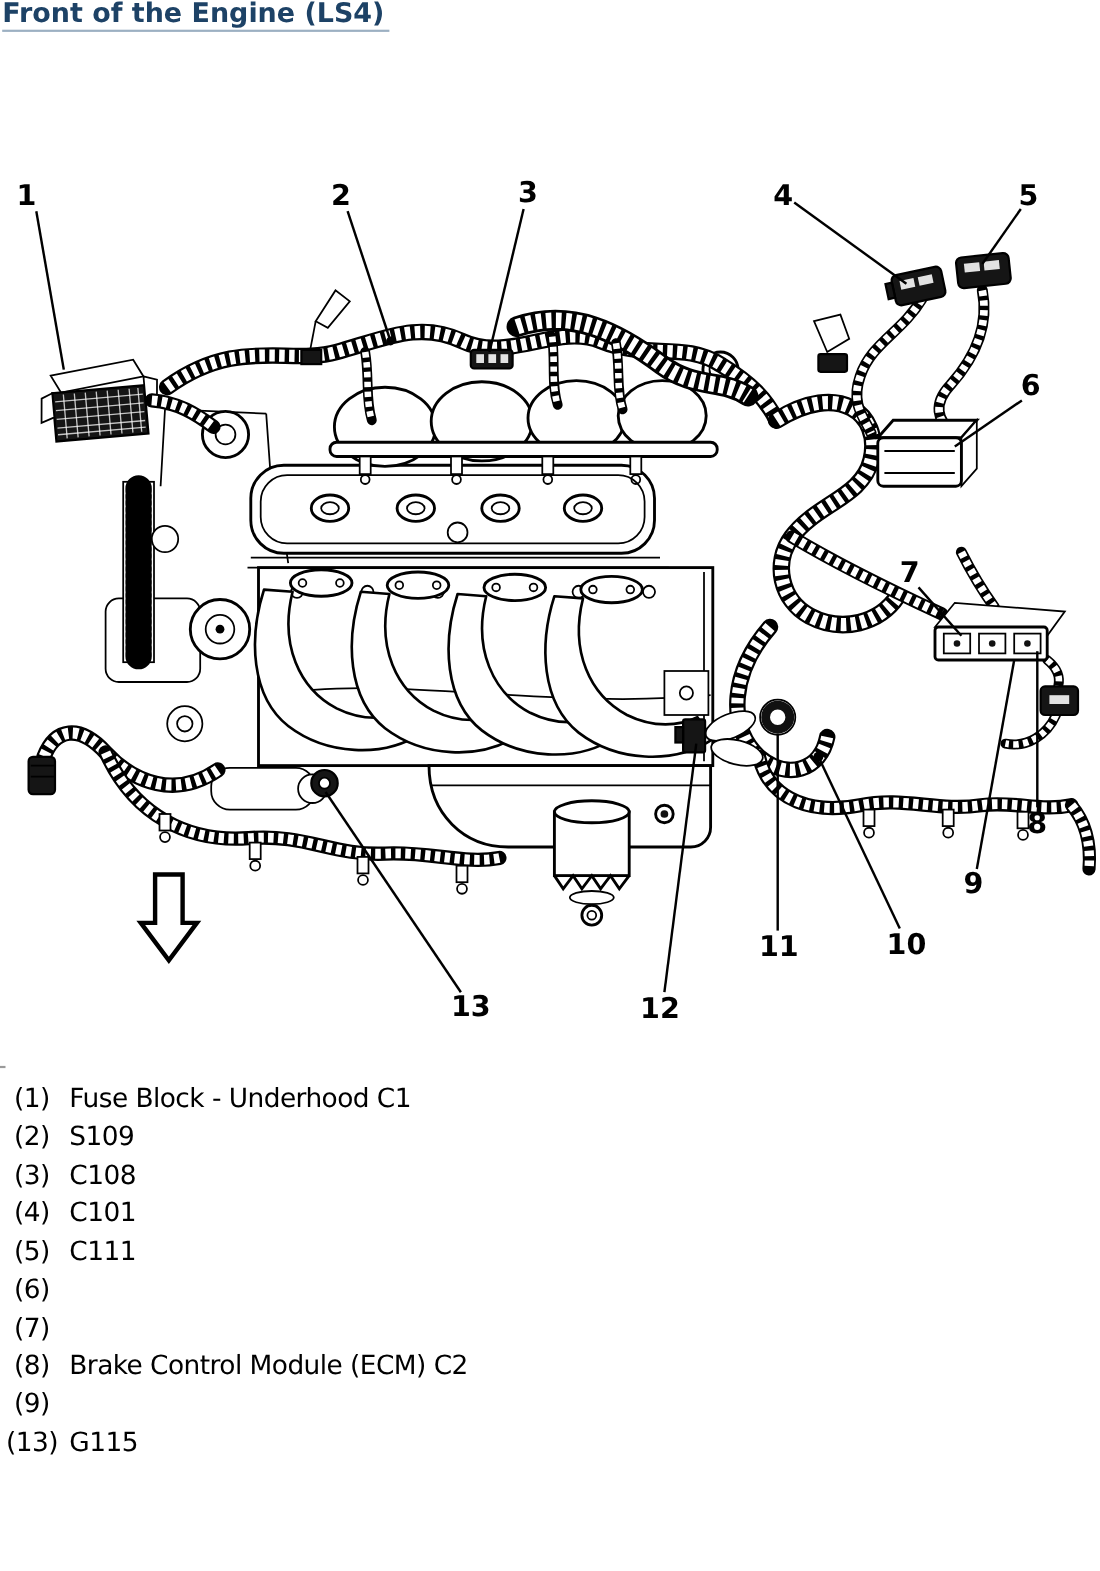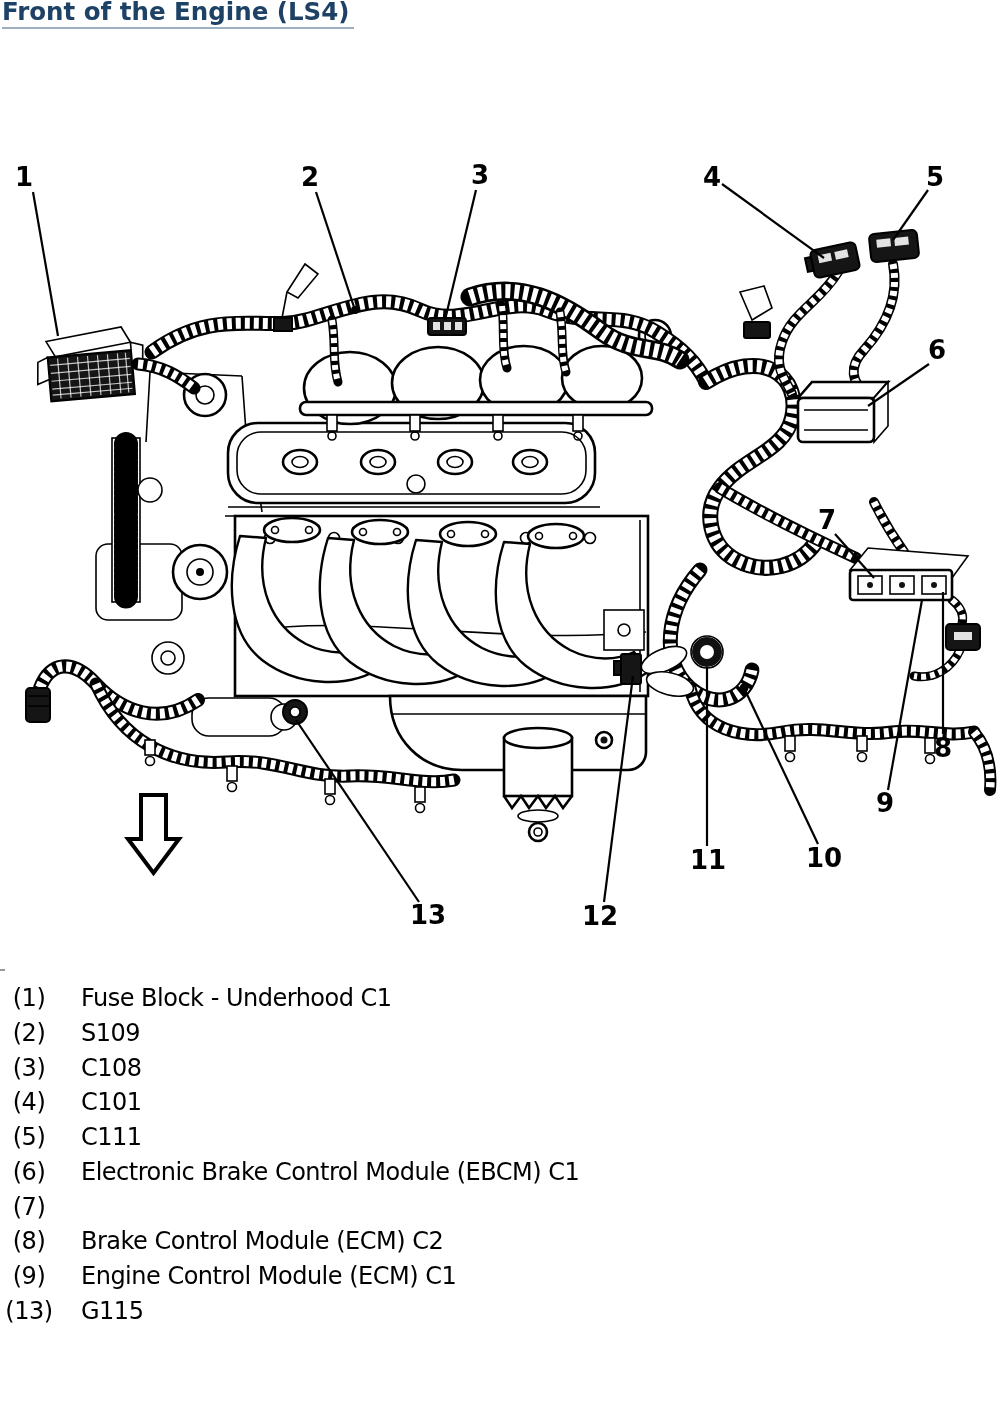--- a/index.html
+++ b/index.html
@@ -27,21 +27,21 @@
   .runner{fill:#fff;stroke:#000;stroke-width:2.4;stroke-linejoin:round}
   .ld{stroke:#000;stroke-width:2.2}
   .co{font-family:"DejaVu Sans",sans-serif;font-size:26px;font-weight:700;fill:#000}
   
   #legend{position:absolute;top:981px;left:0;margin:0;padding:0;list-style:none}
   #legend li{
     display:flex;align-items:baseline;height:34.77px;line-height:34.77px;
     font-size:24px;letter-spacing:-0.5px;white-space:nowrap;
   }
   #legend .num{flex:0 0 58px;width:58px;text-align:center}
-  #legend .lbl{margin-left:23px}
+  #legend .lbl{margin-left:5px}
   
   #edge-artifact{position:absolute;left:0;top:969px;width:5px;height:2px;background:#9a9a9a}
 </style>
 </head>
 <body>
 
 <h1 id="title">Front of the Engine (LS4)</h1>
 
 <svg id="diagram" viewBox="0 0 1000 800" xmlns="http://www.w3.org/2000/svg">
   <defs>
@@ -358,30 +358,28 @@
     <li>
     <span class="num">(4)</span>
     <span class="lbl">C101</span>
   </li>
     <li>
     <span class="num">(5)</span>
     <span class="lbl">C111</span>
   </li>
     <li>
     <span class="num">(6)</span>
-    <span class="lbl">Electronic Brake Control Module (EBCM) C1</span>
   </li>
     <li>
     <span class="num">(7)</span>
   </li>
     <li>
     <span class="num">(8)</span>
     <span class="lbl">Brake Control Module (ECM) C2</span>
   </li>
     <li>
     <span class="num">(9)</span>
-    <span class="lbl">Engine Control Module (ECM) C1</span>
   </li>
     <li>
     <span class="num">(13)</span>
     <span class="lbl">G115</span>
   </li>
   </ol>
 
 </body></html>

